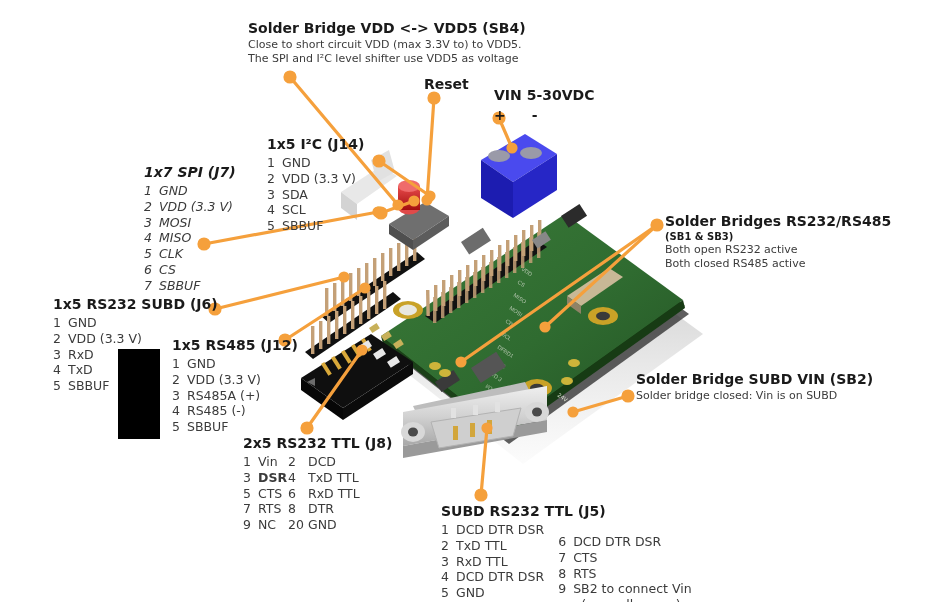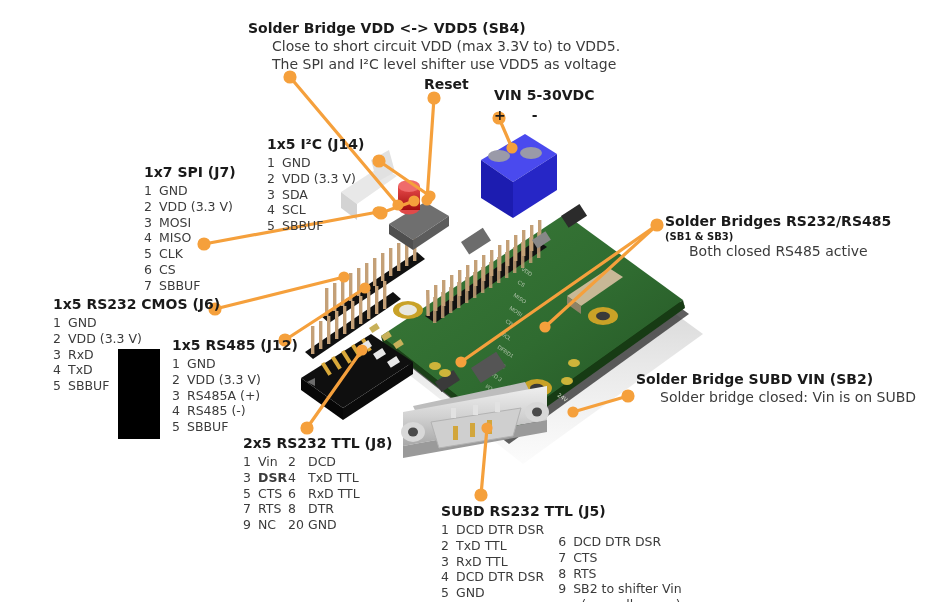--- a/index.html
+++ b/index.html
@@ -5,21 +5,21 @@
   html,body{margin:0;padding:0;}
   body{
     width:934px;height:602px;background:#ffffff;
     font-family:"DejaVu Sans","Liberation Sans",sans-serif;
     color:#231f20;overflow:hidden;position:relative;
   }
   #stage{position:absolute;left:0;top:0;width:934px;height:602px;}
   .ann{position:absolute;line-height:1.27;}
   .ann .hd{font-weight:bold;font-size:14px;color:#1a1a1a;white-space:nowrap;}
   .ann .hd2{font-weight:bold;font-size:10px;color:#1a1a1a;white-space:nowrap;}
-  .ann .ln{font-size:14px;color:#3b3b3b;white-space:nowrap;margin-left:24px;}
+  .ann .ln{font-size:11px;color:#3b3b3b;white-space:nowrap;}
   .pinlist{margin-top:1px;}
   .pinrow{display:flex;font-size:12.5px;color:#3b3b3b;white-space:nowrap;}
   .pinrow .n{display:inline-block;min-width:11px;text-align:left;}
   .pinrow .v{margin-left:4px;}
   .twocol{display:flex;gap:14px;}
   svg.leaders{position:absolute;left:0;top:0;width:934px;height:602px;overflow:visible;pointer-events:none;}
   .blackbox{position:absolute;background:#000;}
   #board{position:absolute;left:285px;top:120px;width:420px;height:360px;}
 </style>
 </head>
@@ -355,21 +355,21 @@
           <span class="n">4</span>
           <span class="v">SCL</span>
         </div>
       <div class="pinrow">
           <span class="n">5</span>
           <span class="v">SBBUF</span>
         </div>
     </div>
   </div>
 
-  <div class="ann" style="left:144px;top:164px;">
+  <div class="ann" style="left:144px;top:164px;font-style:italic;">
     <div class="hd">1x7 SPI (J7)</div>
     <div class="pinlist">
       <div class="pinrow">
           <span class="n">1</span>
           <span class="v">GND</span>
         </div>
       <div class="pinrow">
           <span class="n">2</span>
           <span class="v">VDD (3.3 V)</span>
         </div>
@@ -390,21 +390,21 @@
           <span class="v">CS</span>
         </div>
       <div class="pinrow">
           <span class="n">7</span>
           <span class="v">SBBUF</span>
         </div>
     </div>
   </div>
 
   <div class="ann" style="left:53px;top:296px;">
-    <div class="hd">1x5 RS232 CMOS (J6)</div>
+    <div class="hd">1x5 RS232 SUBD (J6)</div>
     <div class="pinlist">
       <div class="pinrow">
           <span class="n">1</span>
           <span class="v">GND</span>
         </div>
       <div class="pinrow">
           <span class="n">2</span>
           <span class="v">VDD (3.3 V)</span>
         </div>
       <div class="pinrow">
@@ -517,33 +517,34 @@
         <div class="pinrow">
             <span class="n">7</span>
             <span class="v">CTS</span>
           </div>
         <div class="pinrow">
             <span class="n">8</span>
             <span class="v">RTS</span>
           </div>
         <div class="pinrow">
             <span class="n">9</span>
-            <span class="v">SB2 to shifter Vin</span>
+            <span class="v">SB2 to connect Vin</span>
           </div>
         <div class="pinrow">
             <span class="n"></span>
             <span class="v" style="margin-left:12px;">(normally open)</span>
           </div>
       </div>
     </div>
   </div>
 
   <div class="ann" style="left:665px;top:213px;">
     <div class="hd">Solder Bridges RS232/RS485</div>
     <div class="hd2">(SB1 &amp; SB3)</div>
+    <div class="ln">Both open RS232 active</div>
     <div class="ln">Both closed RS485 active</div>
   </div>
 
   <div class="ann" style="left:636px;top:371px;">
     <div class="hd">Solder Bridge SUBD VIN (SB2)</div>
     <div class="ln">Solder bridge closed: Vin is on SUBD</div>
   </div>
 
 </div>
 

